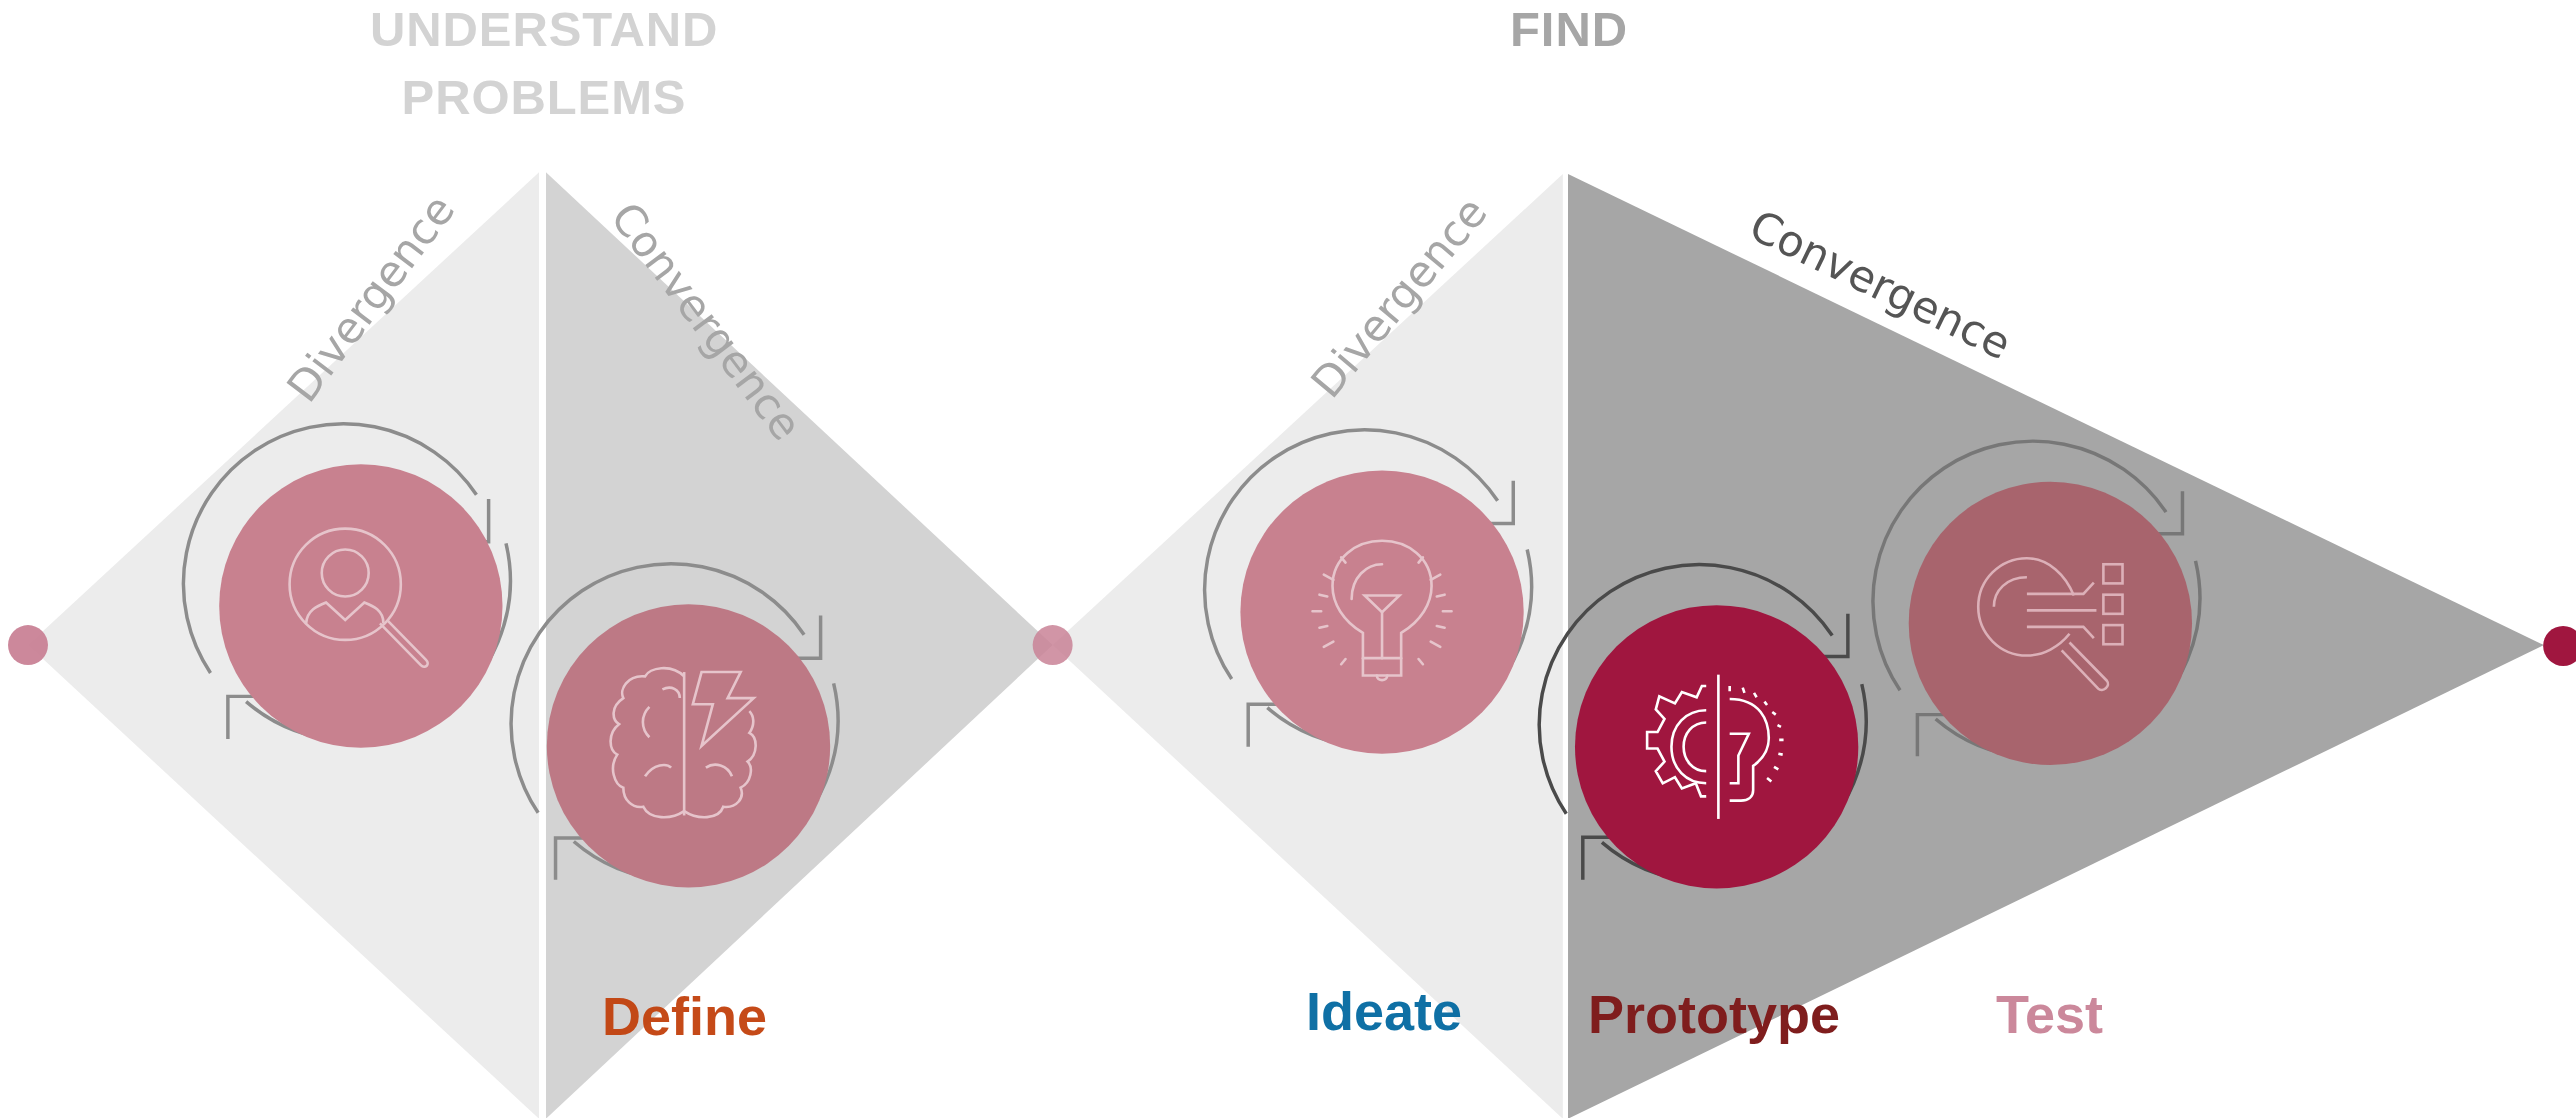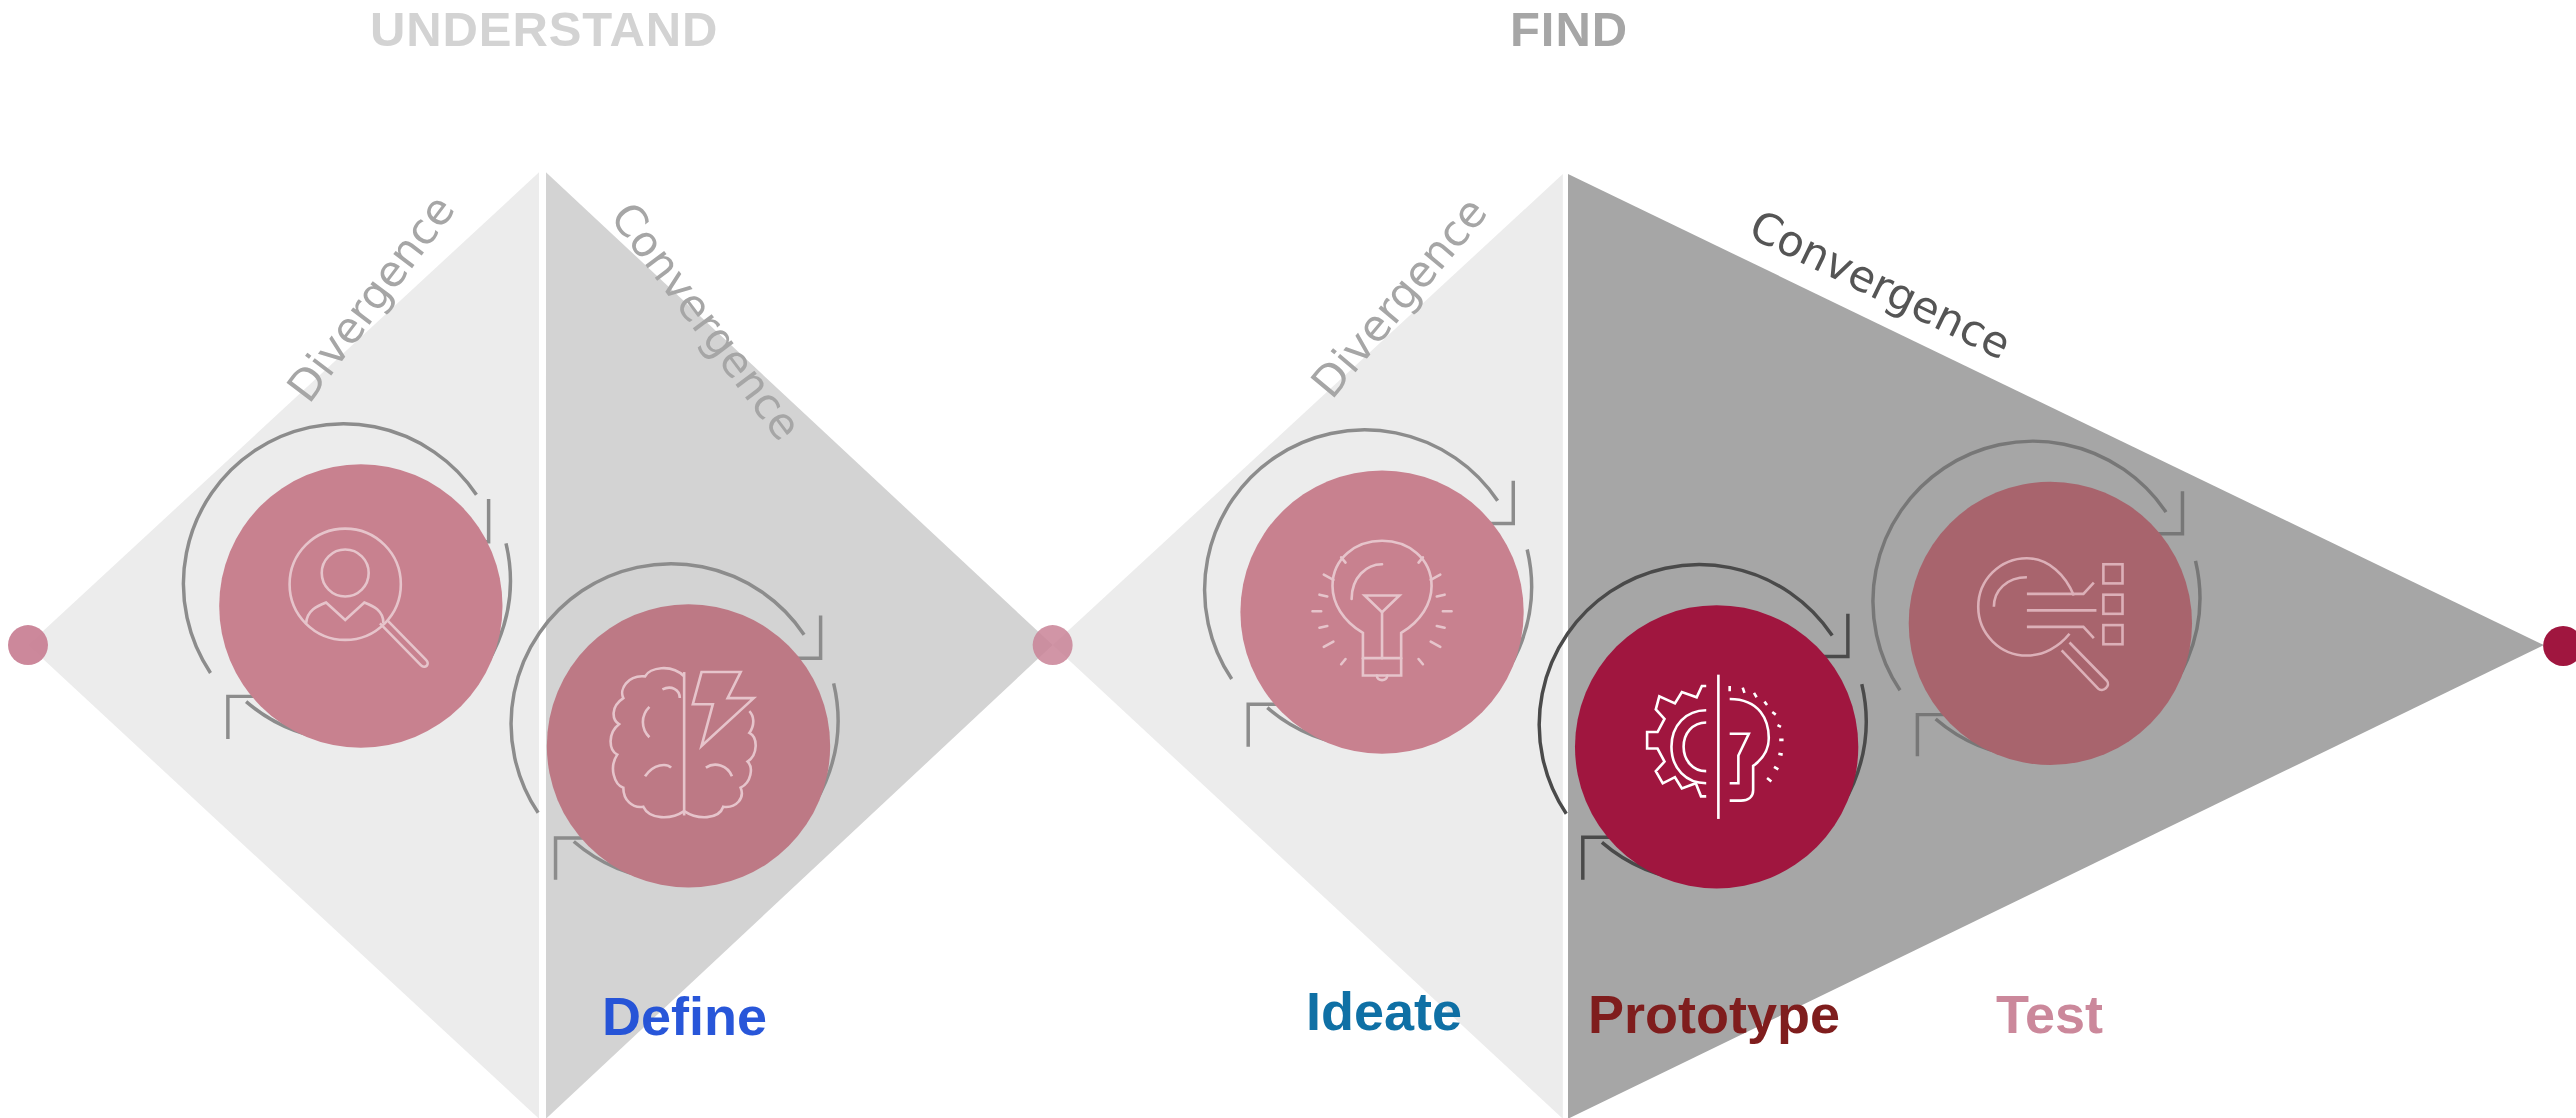--- a/index.html
+++ b/index.html
@@ -126,28 +126,29 @@
         <path d="M 13,31 L 55,75 C 60,80 70,72 65,66 L 22,22"></path>
         <rect x="61" y="-68" width="22" height="22"></rect>
         <rect x="61" y="-33" width="22" height="22"></rect>
         <rect x="61" y="2" width="22" height="22"></rect>
       </g>
     </g>
   </svg>
 
   <div class="heading" style="left:362px; top:-5.2px; width:348px; color:#d3d3d3;">
     <span>UNDERSTAND</span>
+    <span>PROBLEMS</span>
   </div>
   <div class="heading" style="left:1387px; top:-5.2px; width:348px; color:#a6a6a6;">
     <span>FIND</span>
   </div>
 
   <div class="edge-label" style="left:269px; top:381px; color:#a6a6a6; transform:rotate(-53deg);">Divergence</div>
   <div class="edge-label" style="left:633px; top:193px; color:#a6a6a6; transform:rotate(53deg);">Convergence</div>
   <div class="edge-label" style="left:1293px; top:375px; color:#a6a6a6; transform:rotate(-50deg);">Divergence</div>
   <div class="edge-label" style="left:1756px; top:200px; color:#555555; transform:rotate(26deg);">Convergence</div>
 
-  <div class="phase-label" style="left:594px; top:985px; color:#1d4ed8; opacity:0.95;">Define</div>
+  <div class="phase-label" style="left:594px; top:985px; color:#c2410c; opacity:0.95;">Define</div>
   <div class="phase-label" style="left:1298px; top:980px; color:#0369a1; opacity:0.95;">Ideate</div>
   <div class="phase-label" style="left:1580px; top:983px; color:#7f1d1d;">Prototype</div>
   <div class="phase-label" style="left:1988px; top:983px; color:#c98296; opacity:0.95;">Test</div>
 </div>
 
 
 </body></html>

